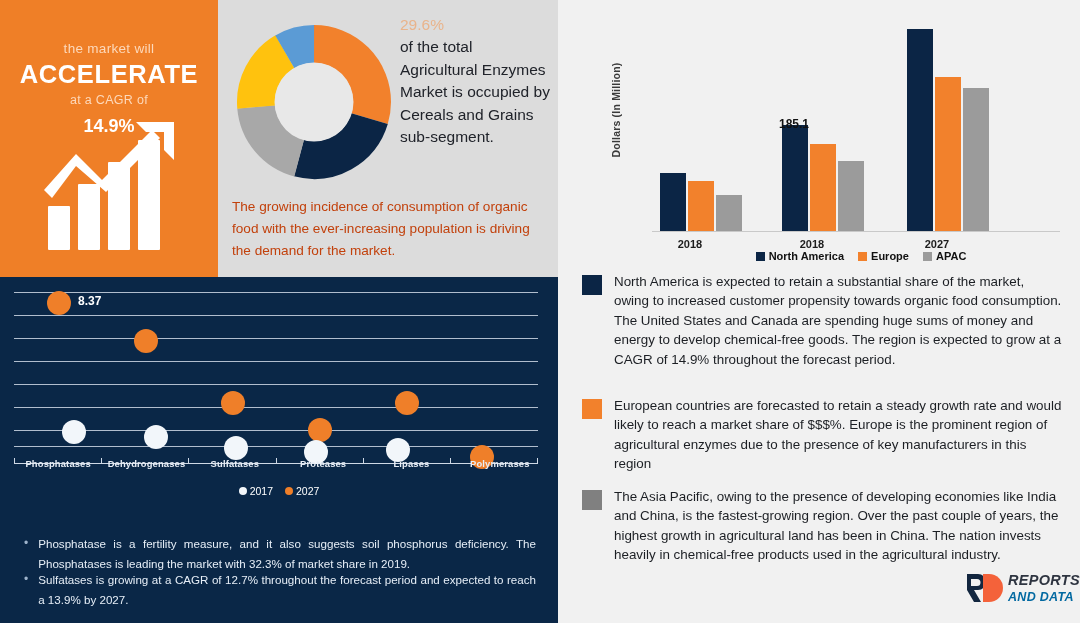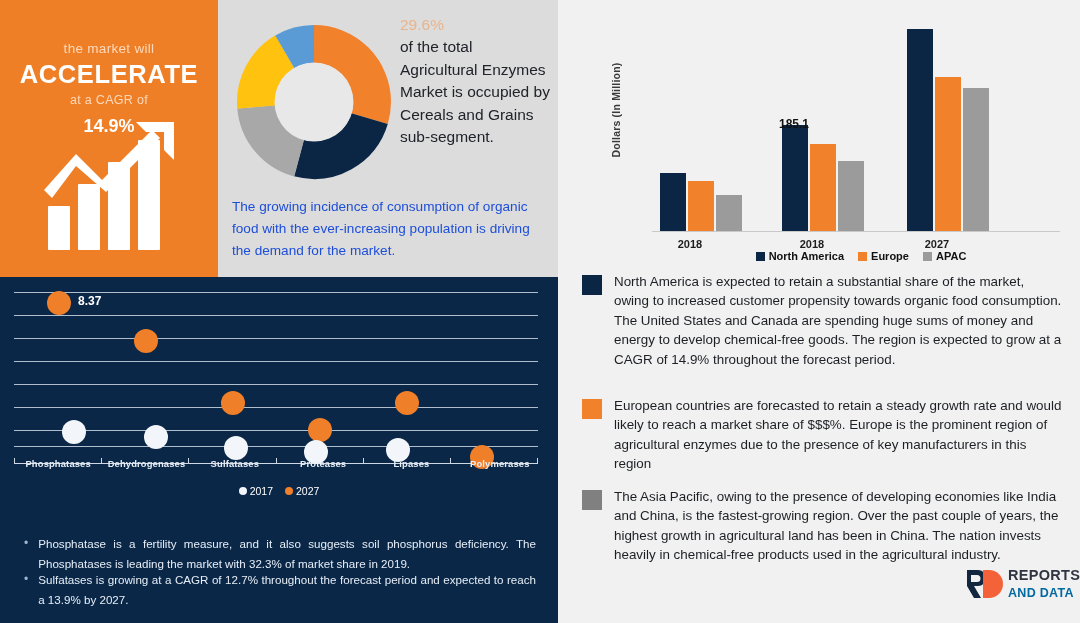--- a/index.html
+++ b/index.html
@@ -42,21 +42,21 @@
   .donut-box{ position:absolute; left:236px; top:24px; width:156px; height:156px; }
 
   
   .gp-text{
     position:absolute; left:400px; top:14px; width:152px;
     font-size:15.5px; line-height:22.4px; color:#20232a;
   }
   .gp-pct{ color:#e9b48c; }
   .gp-para{
     position:absolute; left:232px; top:196px; width:312px;
-    font-size:13.6px; line-height:22.2px; color:#1d4ed8;
+    font-size:13.6px; line-height:22.2px; color:#c2410c;
   }
 
   
   .bar-chart{ position:absolute; left:600px; top:8px; width:470px; height:248px; }
   .ylab{
     position:absolute; left:-44px; top:96px; width:120px;
     transform:rotate(-90deg);
     font-size:10.5px; color:#3a3a3a; text-align:center; font-weight:600;
     letter-spacing:.2px;
   }
@@ -108,21 +108,21 @@
 
   
   .nb{ position:absolute; left:24px; width:512px; display:flex; gap:10px; }
   .nb-mark{ color:#9fb4cc; font-size:12px; line-height:18px; }
   .nb-txt{
     font-size:11.6px; line-height:19.6px; color:#e6eef7;
     text-align:justify;
   }
 
   
-  .logo{ position:absolute; left:963px; top:568px; width:104px; height:40px; display:flex; align-items:flex-start; }
+  .logo{ position:absolute; left:963px; top:568px; width:104px; height:40px; display:flex; align-items:center;font-style:italic; }
   .logo-mark{ position:relative; width:40px; height:32px; }
   .logo-txt{ margin-left:5px; line-height:1; }
   .logo-t1{ font-size:14.5px; font-weight:700; color:#2e3440; letter-spacing:.3px; }
   .logo-t2{ font-size:12.5px; font-weight:700; color:#0369a1; letter-spacing:.3px; margin-top:4px; }
 </style>
 </head>
 <body>
 
 <div class="stage">
 

